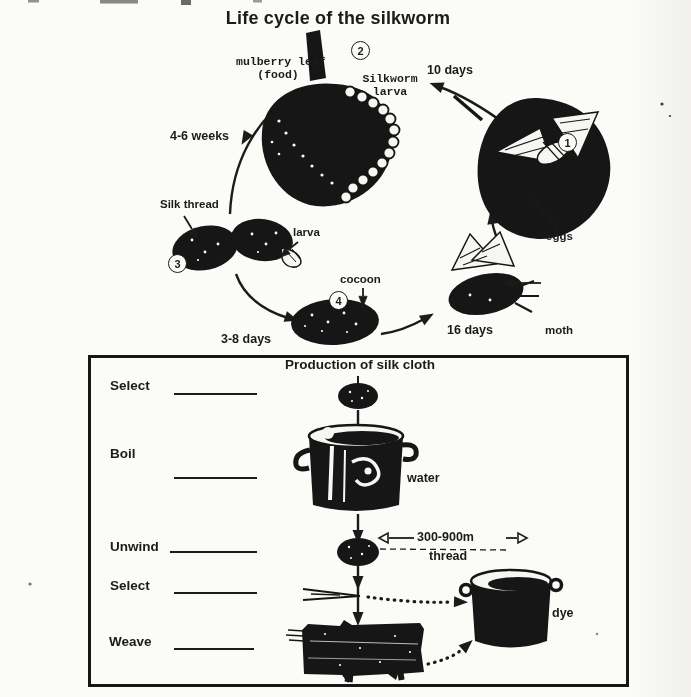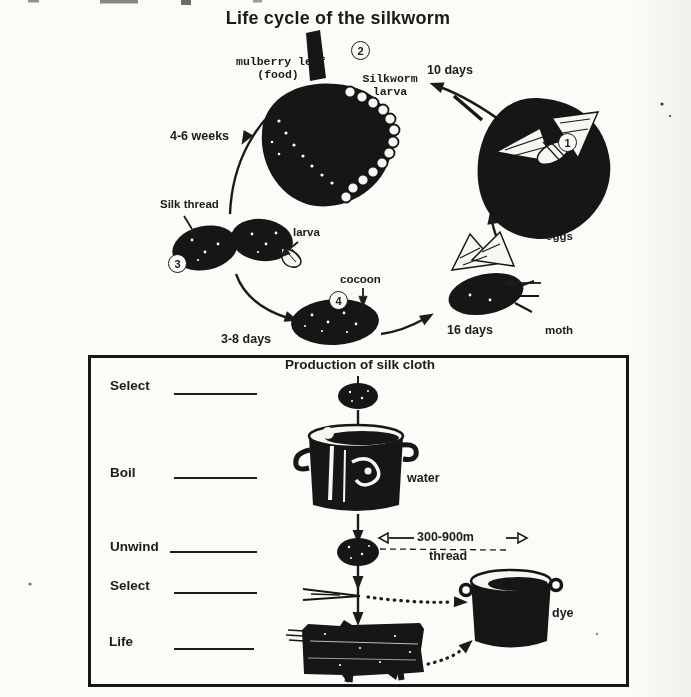--- a/index.html
+++ b/index.html
@@ -299,30 +299,30 @@
   <div class="lbl sm" style="left:293px;top:226px;">larva</div>
   <div class="lbl sm" style="left:340px;top:273px;">cocoon</div>
   <div class="lbl sm" style="left:546px;top:230px;">eggs</div>
   <div class="lbl sm" style="left:545px;top:276px;margin-top:48px;">moth</div>
 
   <div class="lbl panel-title">Production of silk cloth</div>
 
   <div class="lbl step" style="left:110px;top:378px;">Select</div>
   <div class="blank" style="left:174px;top:393px;"></div>
 
-  <div class="lbl step" style="left:110px;top:465px;">Boil</div>
+  <div class="lbl step" style="left:110px;top:446px;">Boil</div>
   <div class="blank" style="left:174px;top:477px;"></div>
 
   <div class="lbl step" style="left:110px;top:539px;">Unwind</div>
   <div class="blank" style="left:170px;top:551px;width:87px;"></div>
 
   <div class="lbl step" style="left:110px;top:578px;">Select</div>
   <div class="blank" style="left:174px;top:592px;"></div>
 
-  <div class="lbl step" style="left:109px;top:634px;">Life</div>
+  <div class="lbl step" style="left:109px;top:634px;">Weave</div>
   <div class="blank" style="left:174px;top:648px;width:80px;"></div>
 
   <div class="lbl md" style="left:407px;top:471px;">water</div>
   <div class="lbl md" style="left:417px;top:530px;">300-900m</div>
   <div class="lbl md" style="left:429px;top:549px;">thread</div>
   <div class="lbl md" style="left:552px;top:606px;">dye</div>
 
 </div>
 
 </body></html>

